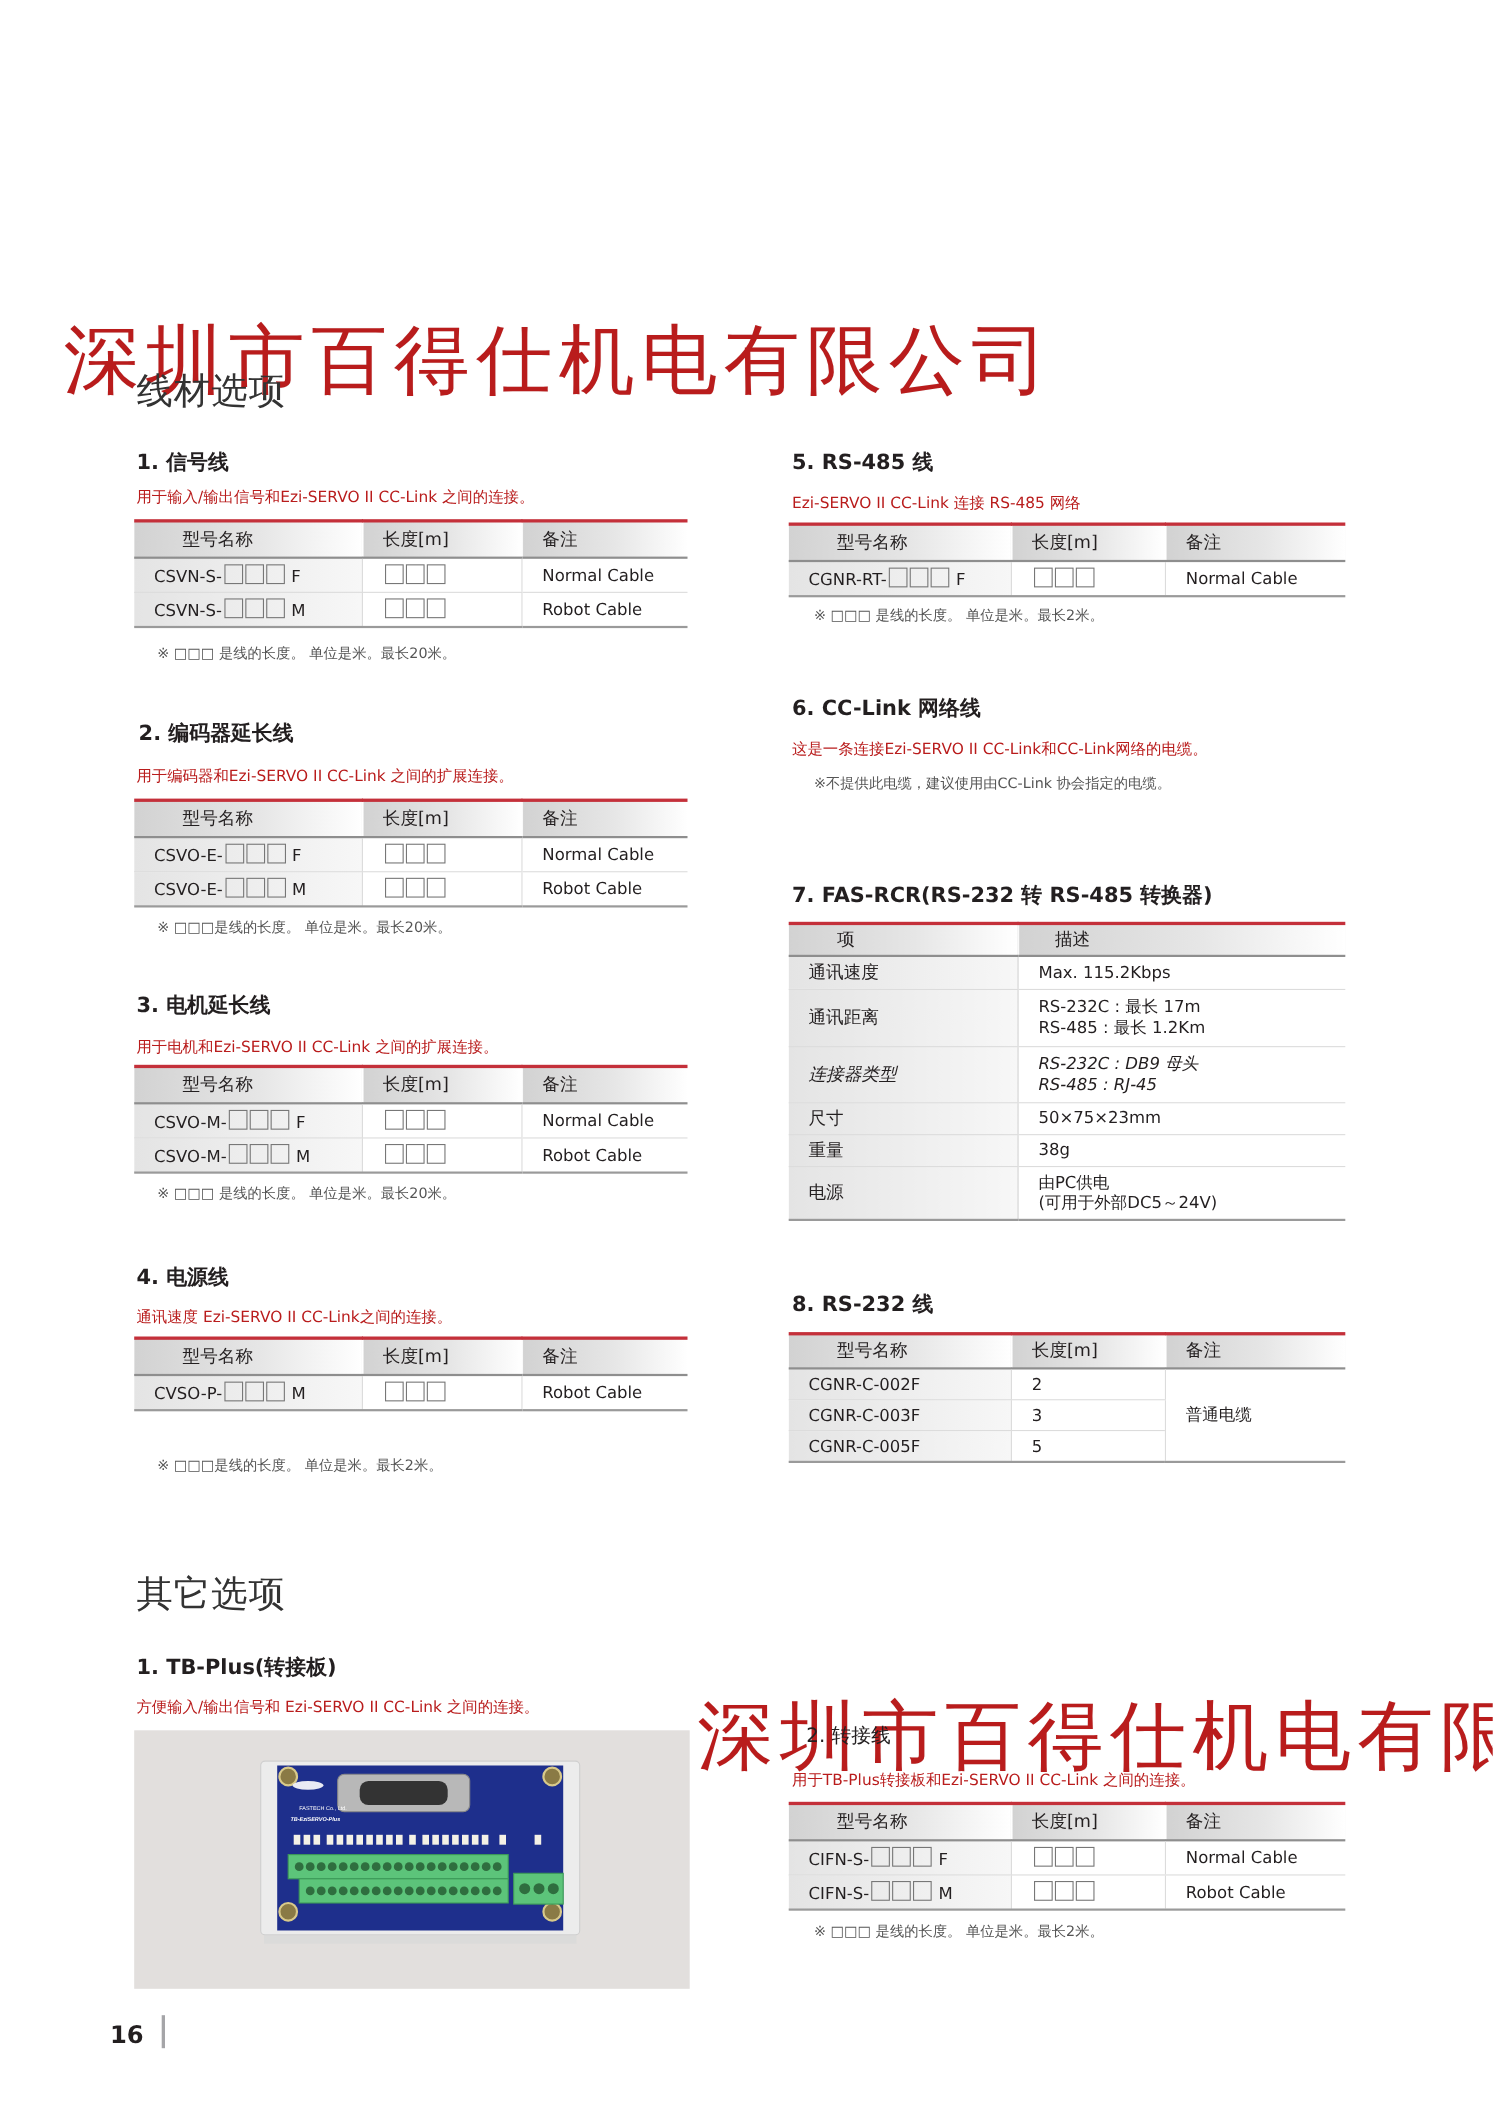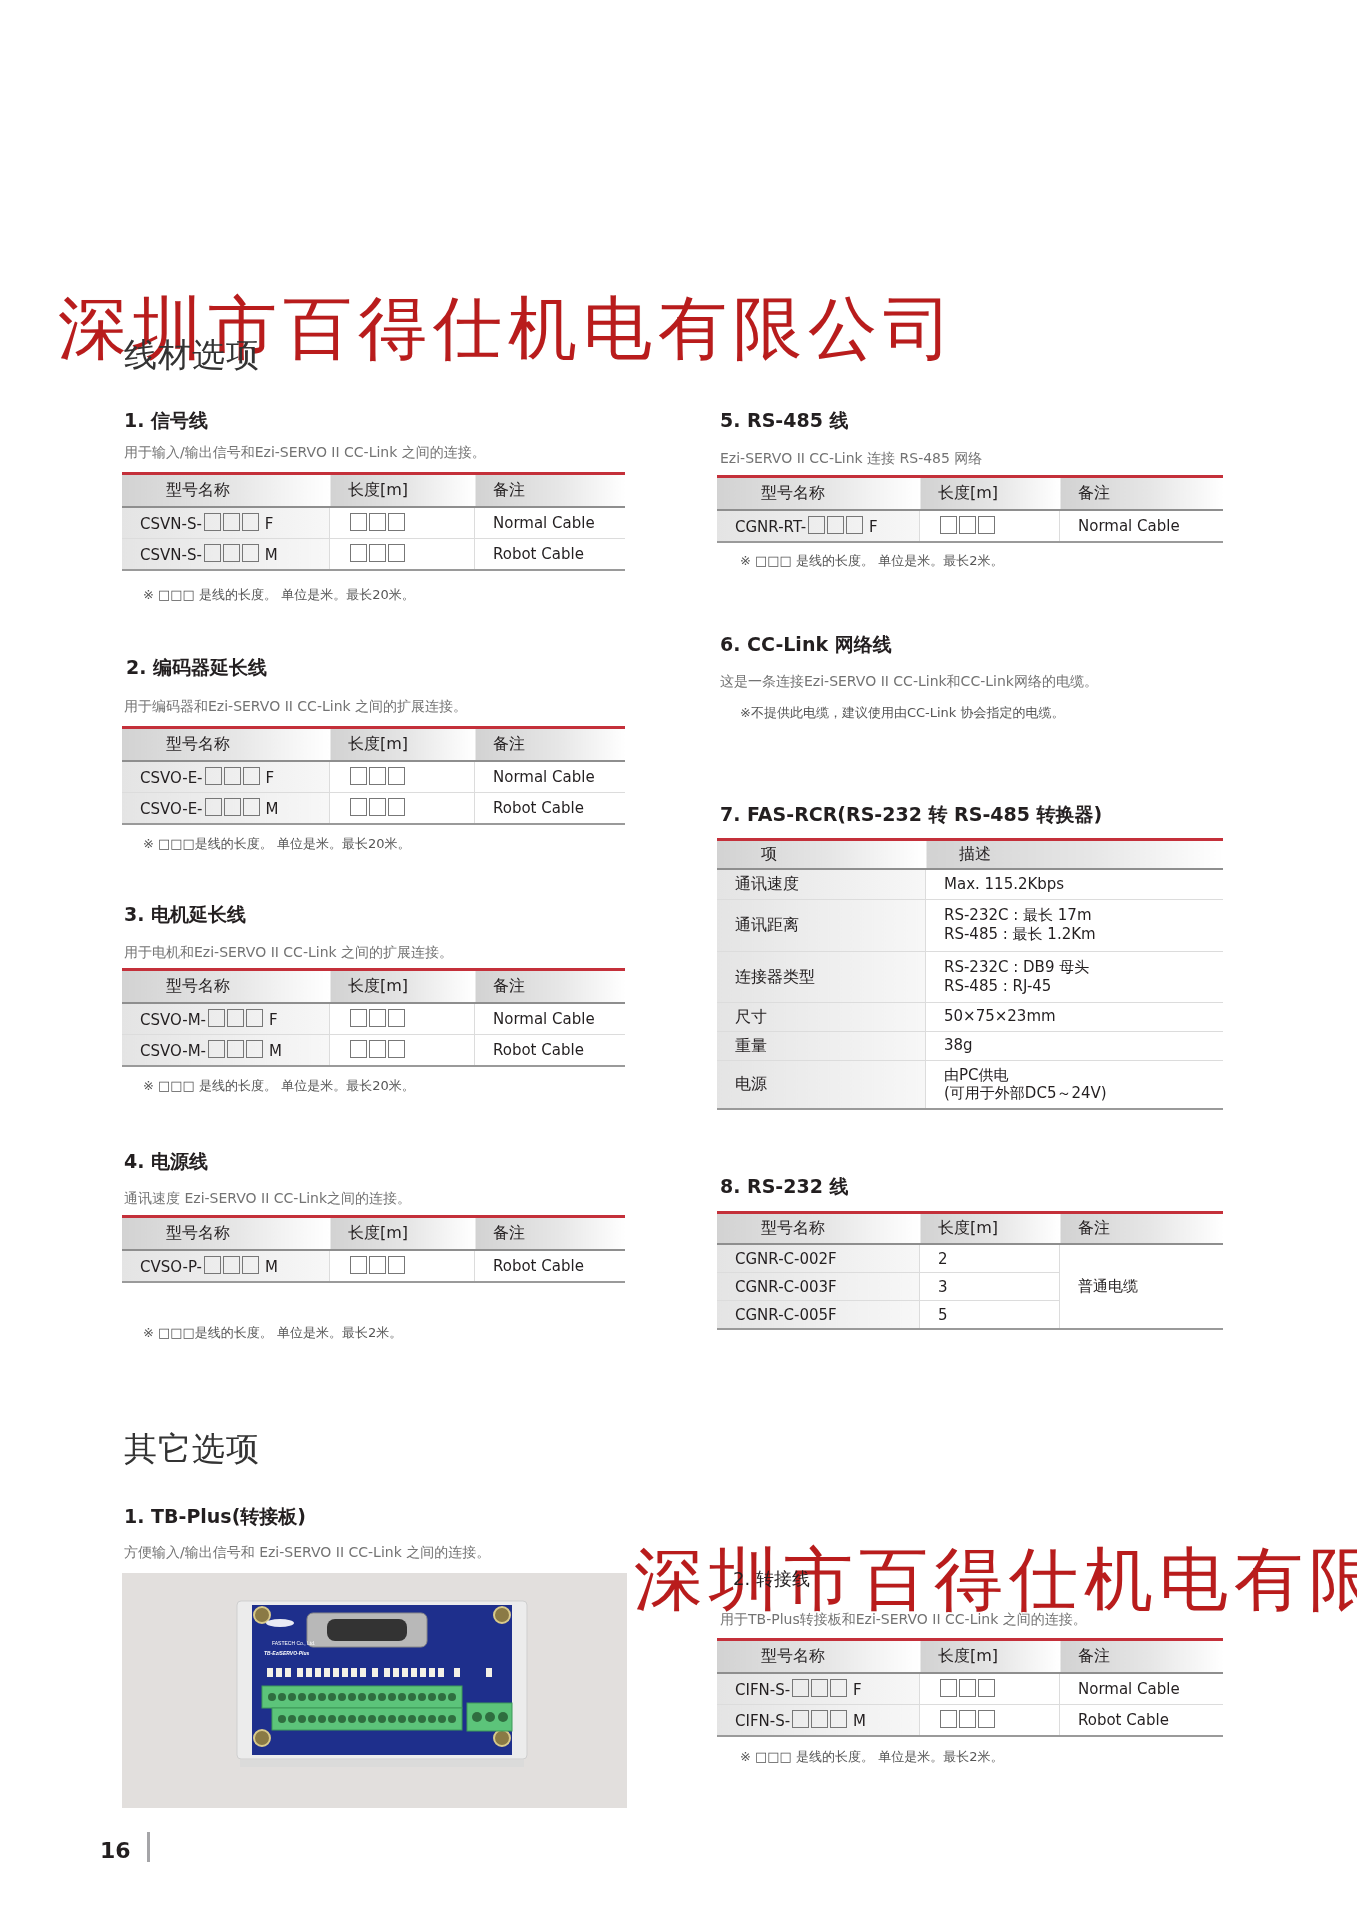--- a/index.html
+++ b/index.html
@@ -2,21 +2,21 @@
 <html><head>
 <meta charset="utf-8">
 <style>
   html, body { margin:0; padding:0; background:#ffffff; }
   body { width:1357px; height:1920px; position:relative; overflow:hidden;
          font-family:"DejaVu Sans", "Liberation Sans", sans-serif; color:#231f20; }
   .watermark { position:absolute; font-size:69px; color:#b91c1c; letter-spacing:6px;
                white-space:nowrap; text-shadow:0 0 1px #e4e4e4; line-height:1; z-index:0; }
   .page-title { position:absolute; font-size:33px; color:#333; z-index:1; letter-spacing:1px; line-height:1; }
   .sec-title { position:absolute; font-size:19px; font-weight:bold; color:#231f20; white-space:nowrap; z-index:1; line-height:1; }
-  .sec-desc { position:absolute; font-size:14px; color:#737373; white-space:nowrap; z-index:1; line-height:1; }
+  .sec-desc { position:absolute; font-size:14px; color:#b91c1c; white-space:nowrap; z-index:1; line-height:1; }
   .note { position:absolute; font-size:13px; color:#555; white-space:nowrap; z-index:1; line-height:1; }
   table.spec { position:absolute; border-collapse:collapse; z-index:1; font-size:15px; color:#231f20;
                border-top:3px solid #c4303a; }
   table.spec th { font-weight:normal; text-align:left; height:31px; padding:0 0 0 44px;
                   background:linear-gradient(90deg,#d2d2d2 0%,#e6e6e6 55%,#ffffff 100%);
                   border-bottom:2px solid #8e8e8e; font-size:16px; }
   table.spec th + th { border-left:1px solid #fff; padding-left:18px; }
   table.spec td { height:30px; padding:0 0 0 18px; border-bottom:1px solid #dcdcdc; white-space:nowrap; }
   table.spec td:first-child { background:linear-gradient(90deg,#e4e4e4 0%,#f7f7f7 100%); padding-left:18px; }
   table.spec td + td { border-left:1px solid #dcdcdc; }
@@ -159,21 +159,21 @@
           <div>Max. 115.2Kbps</div>
         </td>
   </tr>
   <tr style="height:52px;">
     <td>通讯距离</td>
     <td>
           <div>RS-232C : 最长 17m</div>
           <div>RS-485 : 最长 1.2Km</div>
         </td>
   </tr>
-  <tr style="height:51px;">
+  <tr style="height:51px;font-style:italic;">
     <td>连接器类型</td>
     <td>
           <div>RS-232C : DB9 母头</div>
           <div>RS-485 : RJ-45</div>
         </td>
   </tr>
   <tr style="height:28px;">
     <td>尺寸</td>
     <td>
           <div>50×75×23mm</div>

